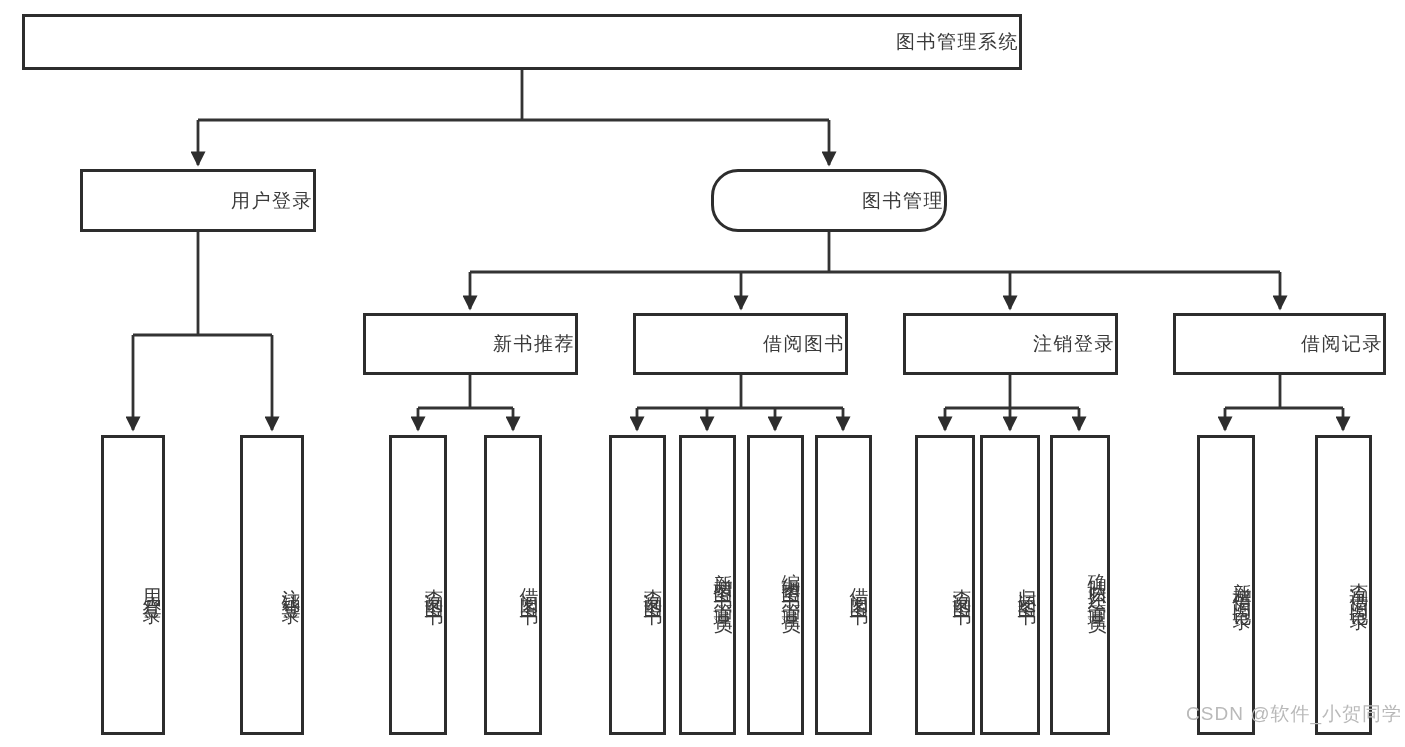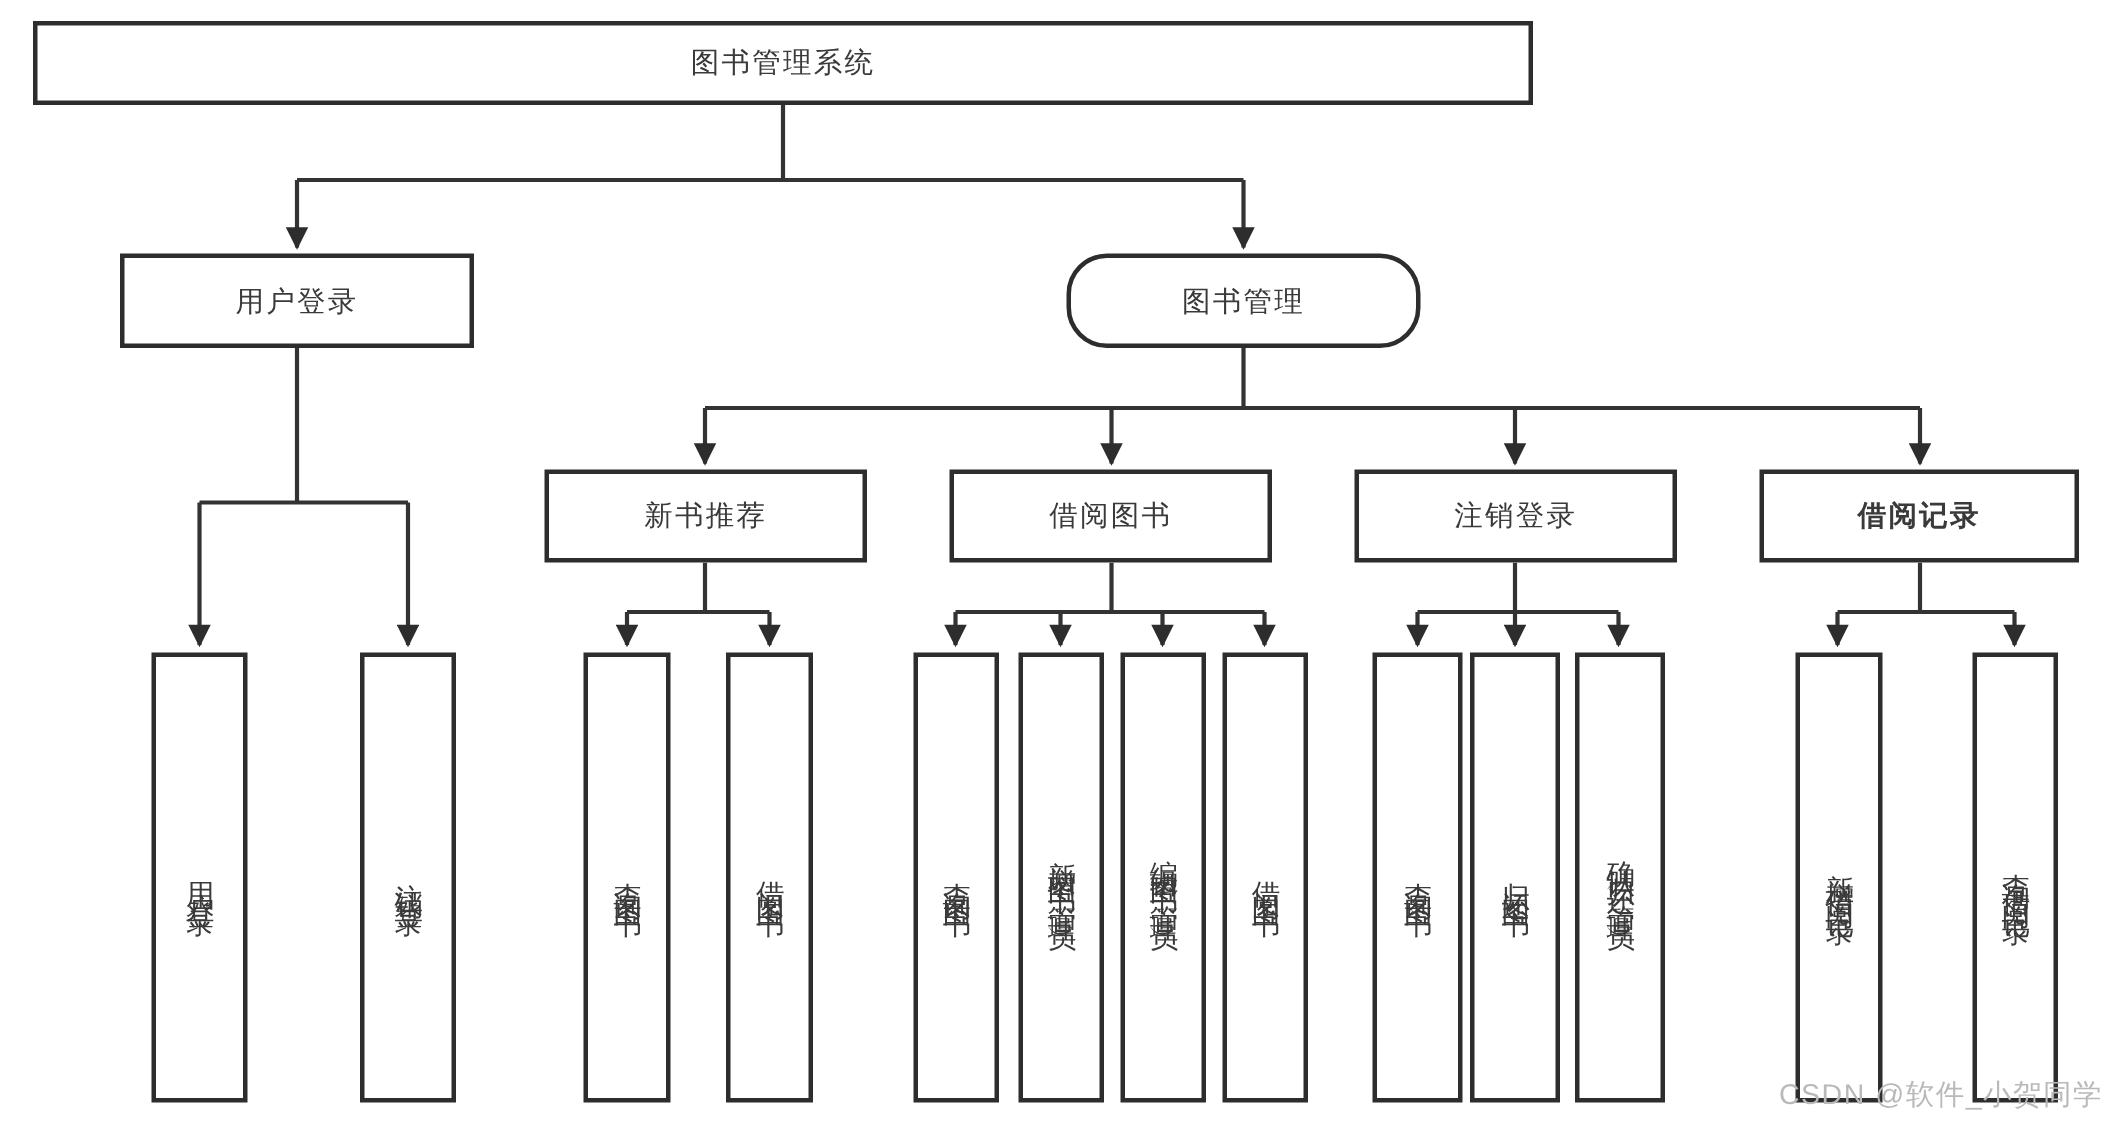--- a/index.html
+++ b/index.html
@@ -8,40 +8,40 @@
     width:1405px;height:747px;
     background:#ffffff;
     font-family:"Liberation Sans","DejaVu Sans",sans-serif;
     overflow:hidden;
   }
   svg.connectors{position:absolute;left:0;top:0;width:1405px;height:747px;}
   .box{
     position:absolute;
     background:#ffffff;
     border:3px solid #2d2d2d;
-    display:flex;align-items:center;justify-content:center;
+    display:flex;align-items:center;justify-content:flex-end;
     box-sizing:border-box;
     color:#3a3a3a;
   }
   .box span{
     font-size:19px;
     letter-spacing:1.5px;
     color:#3a3a3a;
     white-space:nowrap;
   }
   .box.v span{
     writing-mode:vertical-rl;
     text-orientation:mixed;
     letter-spacing:6px;
     white-space:normal;
     line-height:1;
   }
   .watermark{
     position:absolute;
-    right:3px;bottom:4px;
+    right:3px;bottom:20px;
     font-size:19px;
     color:#b9b9b9;
     letter-spacing:1px;
   }
 </style>
 </head>
 <body>
 
 <div class="canvas">
 
@@ -108,21 +108,21 @@
 
   <div class="box" style="left:363px;top:313px;width:215px;height:62px;">
     <span>新书推荐</span>
   </div>
   <div class="box" style="left:633px;top:313px;width:215px;height:62px;">
     <span>借阅图书</span>
   </div>
   <div class="box" style="left:903px;top:313px;width:215px;height:62px;">
     <span>注销登录</span>
   </div>
-  <div class="box" style="left:1173px;top:313px;width:213px;height:62px;font-weight:bold;">
+  <div class="box" style="left:1173px;top:313px;width:213px;height:62px;">
     <span>借阅记录</span>
   </div>
 
   <div class="box v" style="left:101px;top:435px;width:64px;height:300px;">
     <span>用户登录</span>
   </div>
   <div class="box v" style="left:240px;top:435px;width:64px;height:300px;">
     <span>注销登录</span>
   </div>
 

